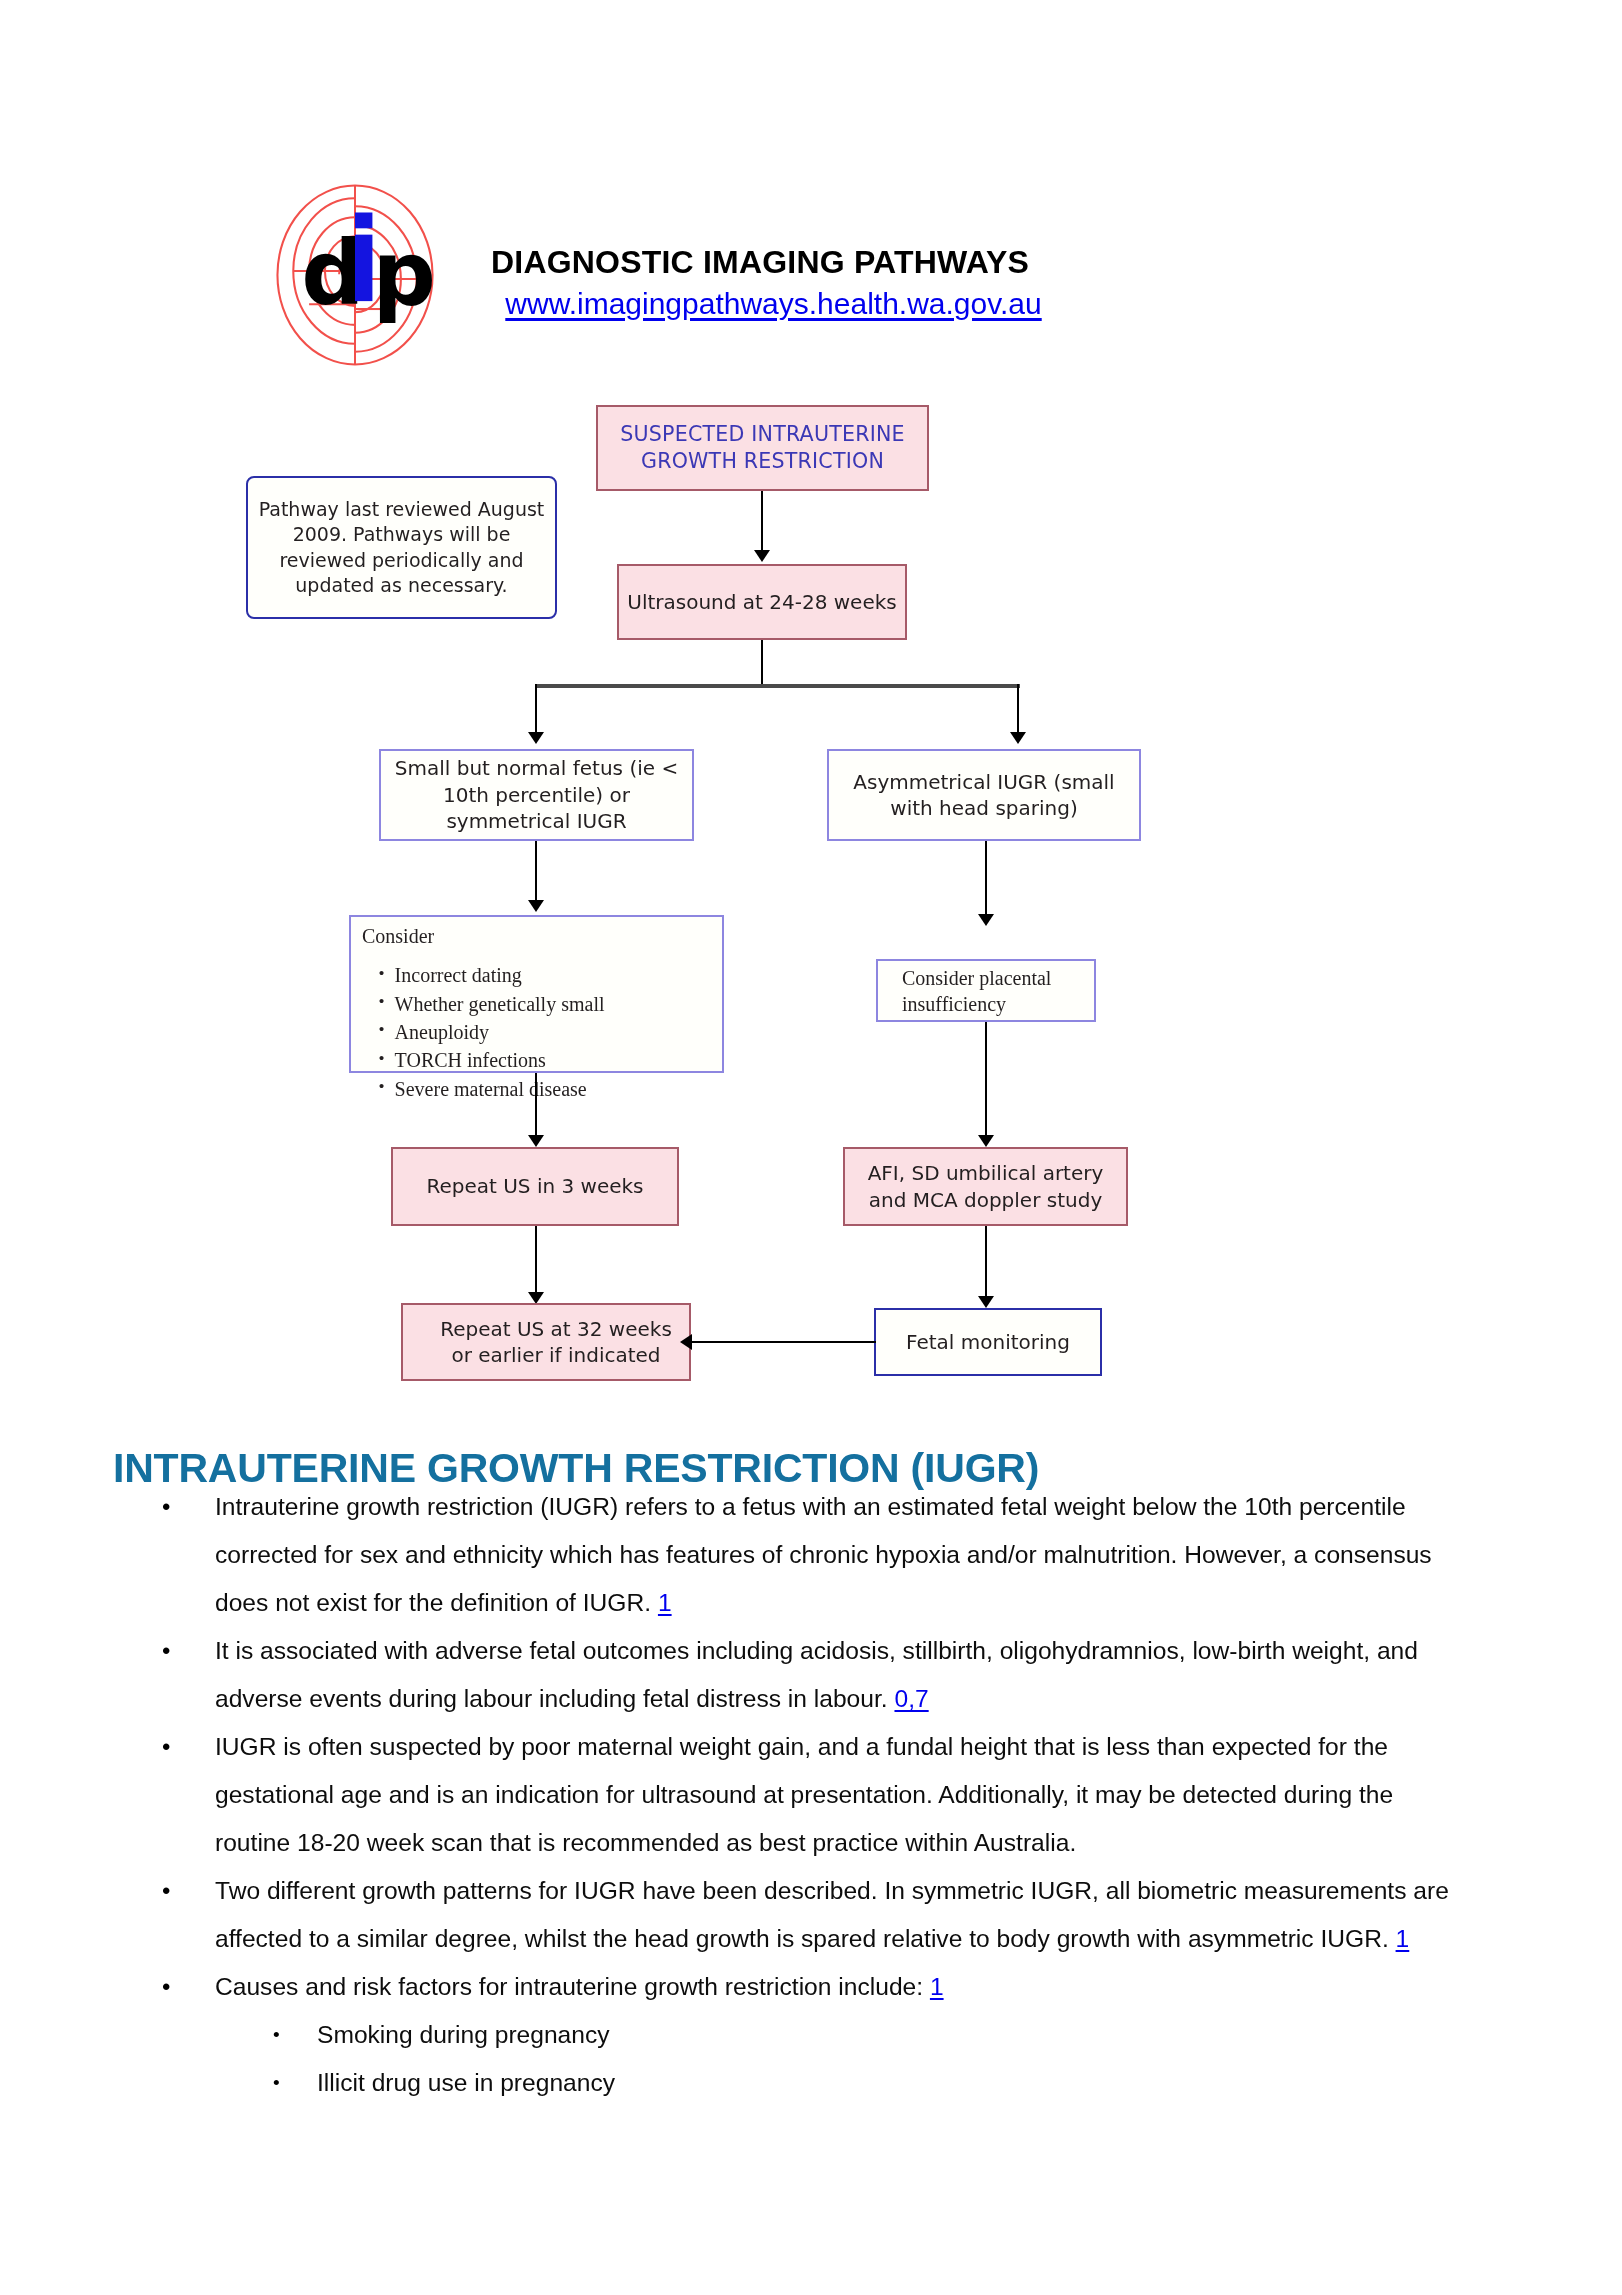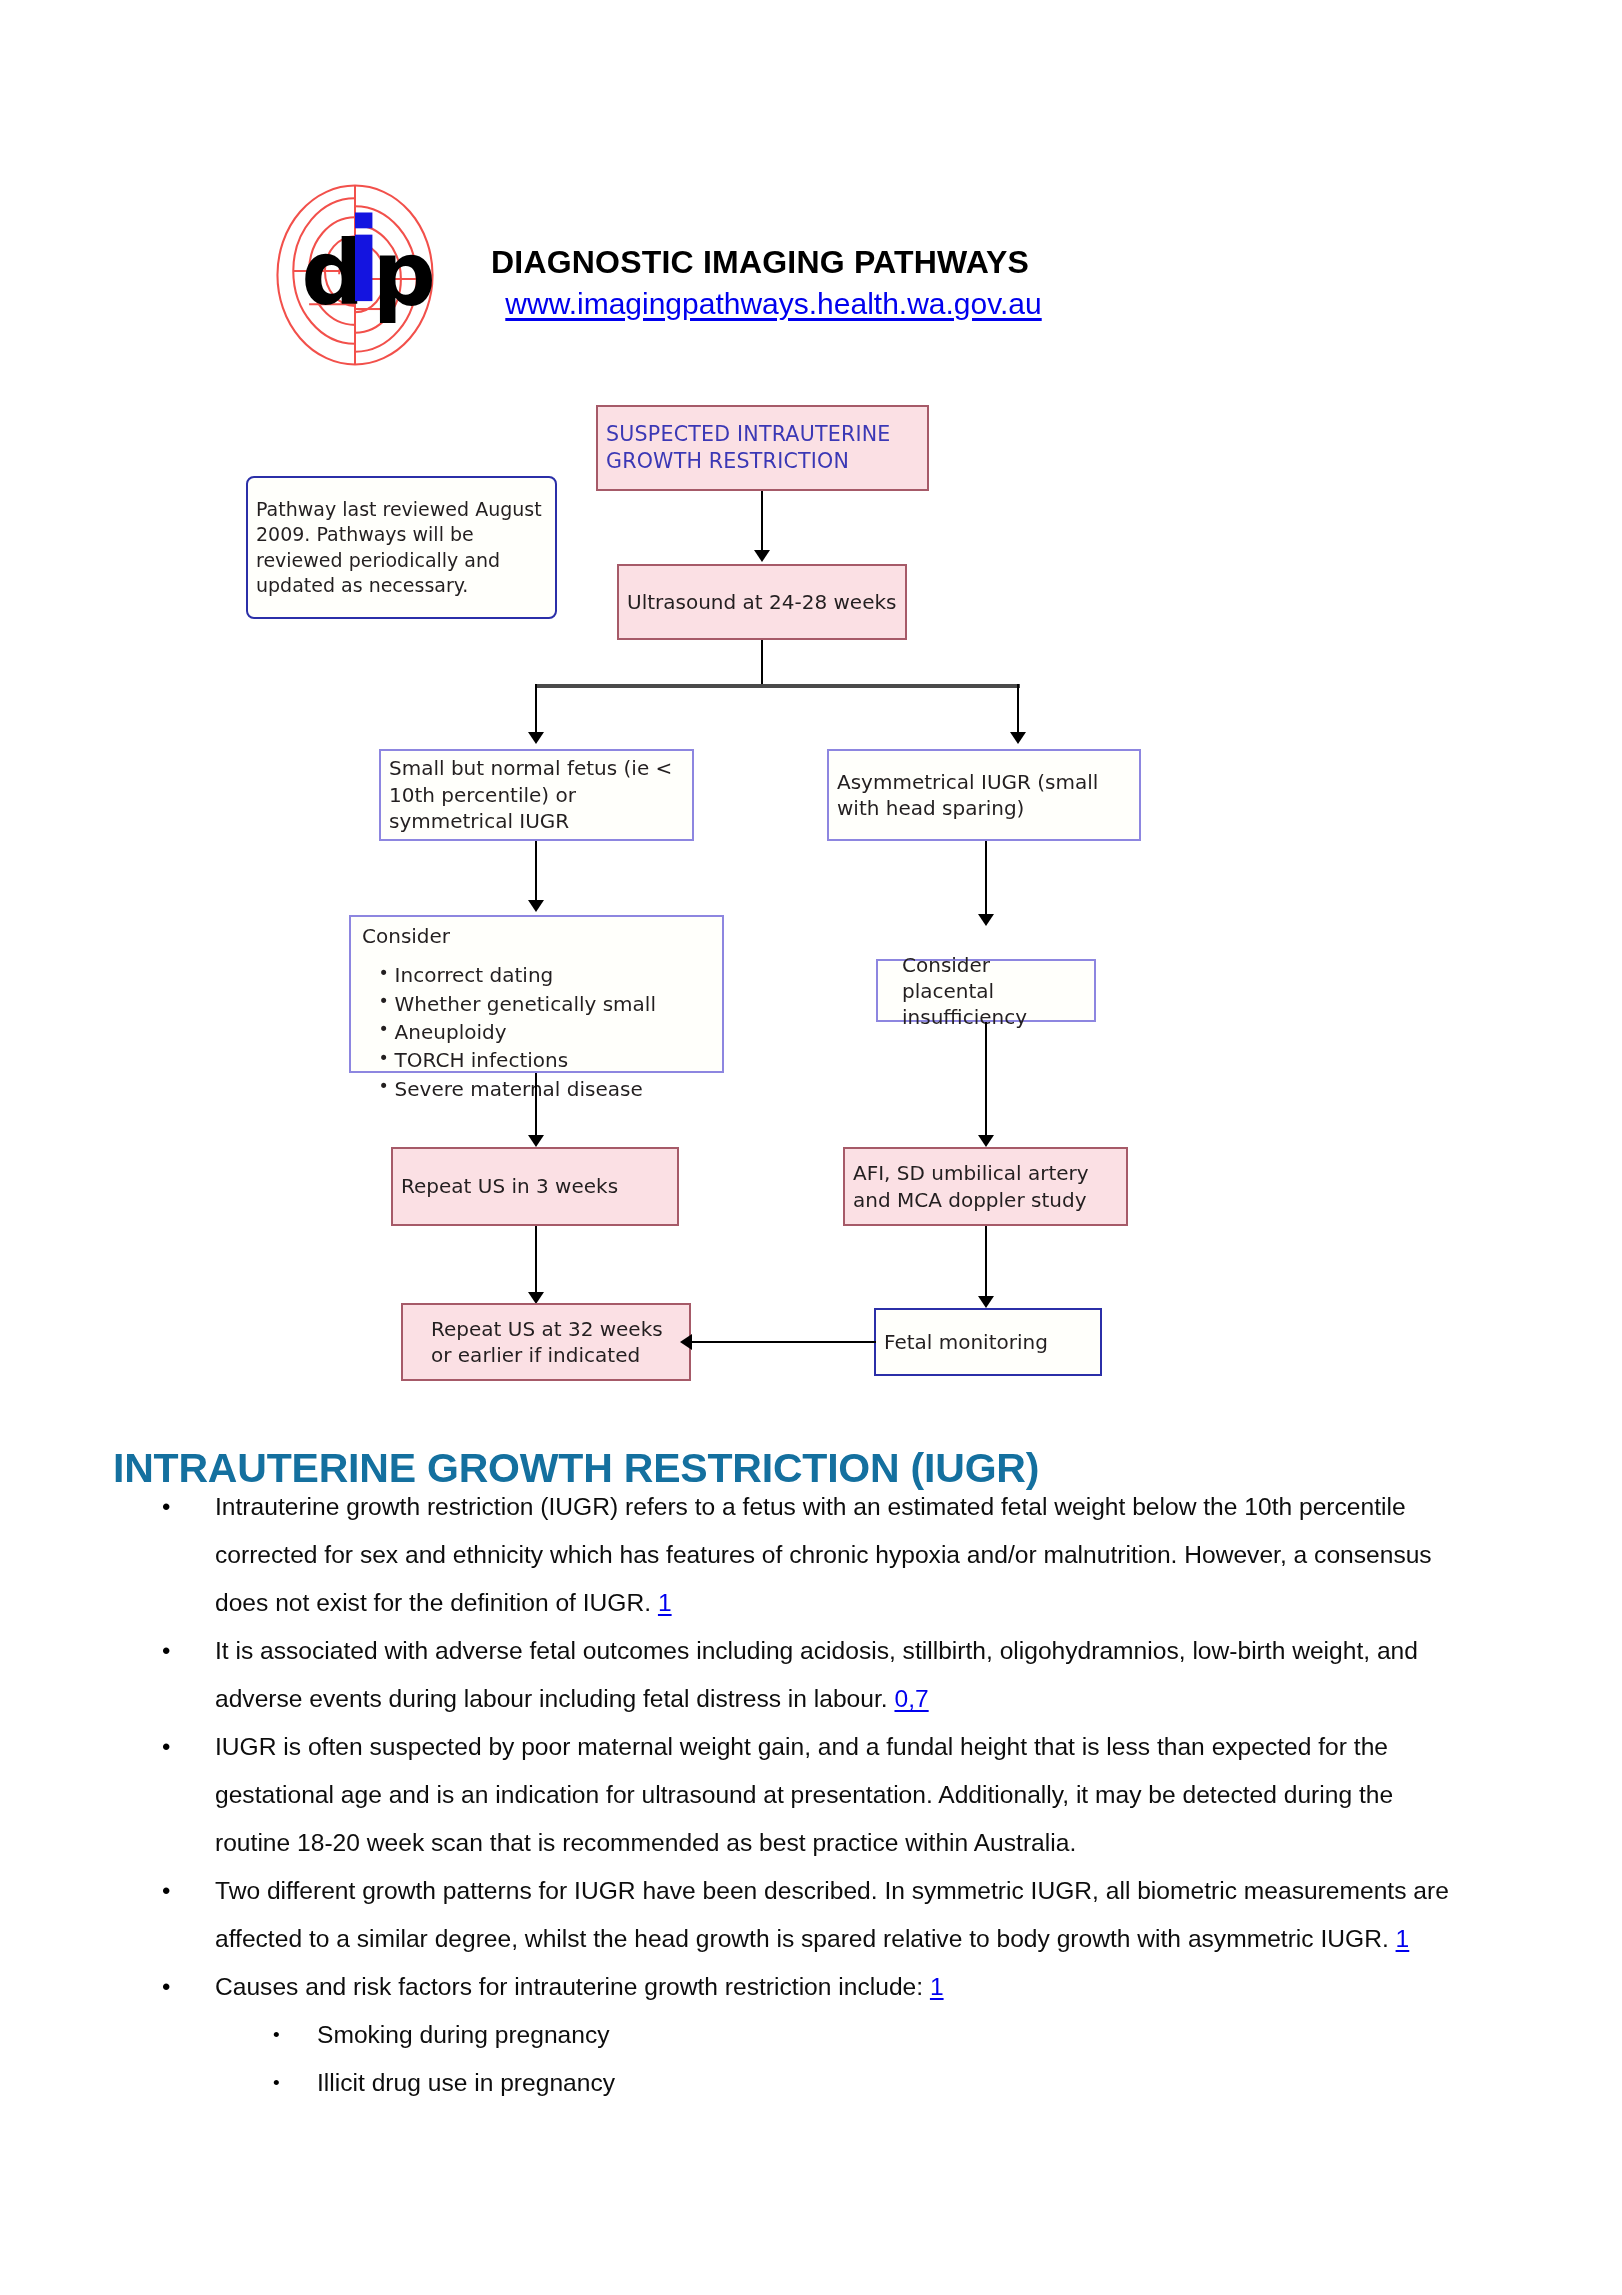--- a/index.html
+++ b/index.html
@@ -65,20 +65,21 @@
     top: 380px;
     width: 1622px;
     height: 1014px;
   }
   .fbox {
     position: absolute;
     box-sizing: border-box;
     display: flex;
     align-items: center;
     justify-content: center;
+    text-align: center;
     font-family: "DejaVu Sans", sans-serif;
     font-size: 20px;
     line-height: 1.32;
     color: #231f20;
     padding: 4.8px 8px;
   }
   .fbox.pink {
     background: #fbe0e4;
     border: 2.4px solid #a65a68;
   }
@@ -87,20 +88,21 @@
     border: 2.4px solid #8d86e0;
   }
   .fbox.white-navy {
     background: #fffffb;
     border: 2.4px solid #2b2fa8;
   }
   .fbox.left-align {
     justify-content: flex-start;
     text-align: left;
     padding-left: 11px;
+    font-family: Liberation Serif, serif;
   }
   .fbox .inner { width: 100%; }
 
   #box-suspected .inner {
     color: #3b38b5;
     font-size: 20.6px;
     letter-spacing: 0.2px;
   }
 
   

